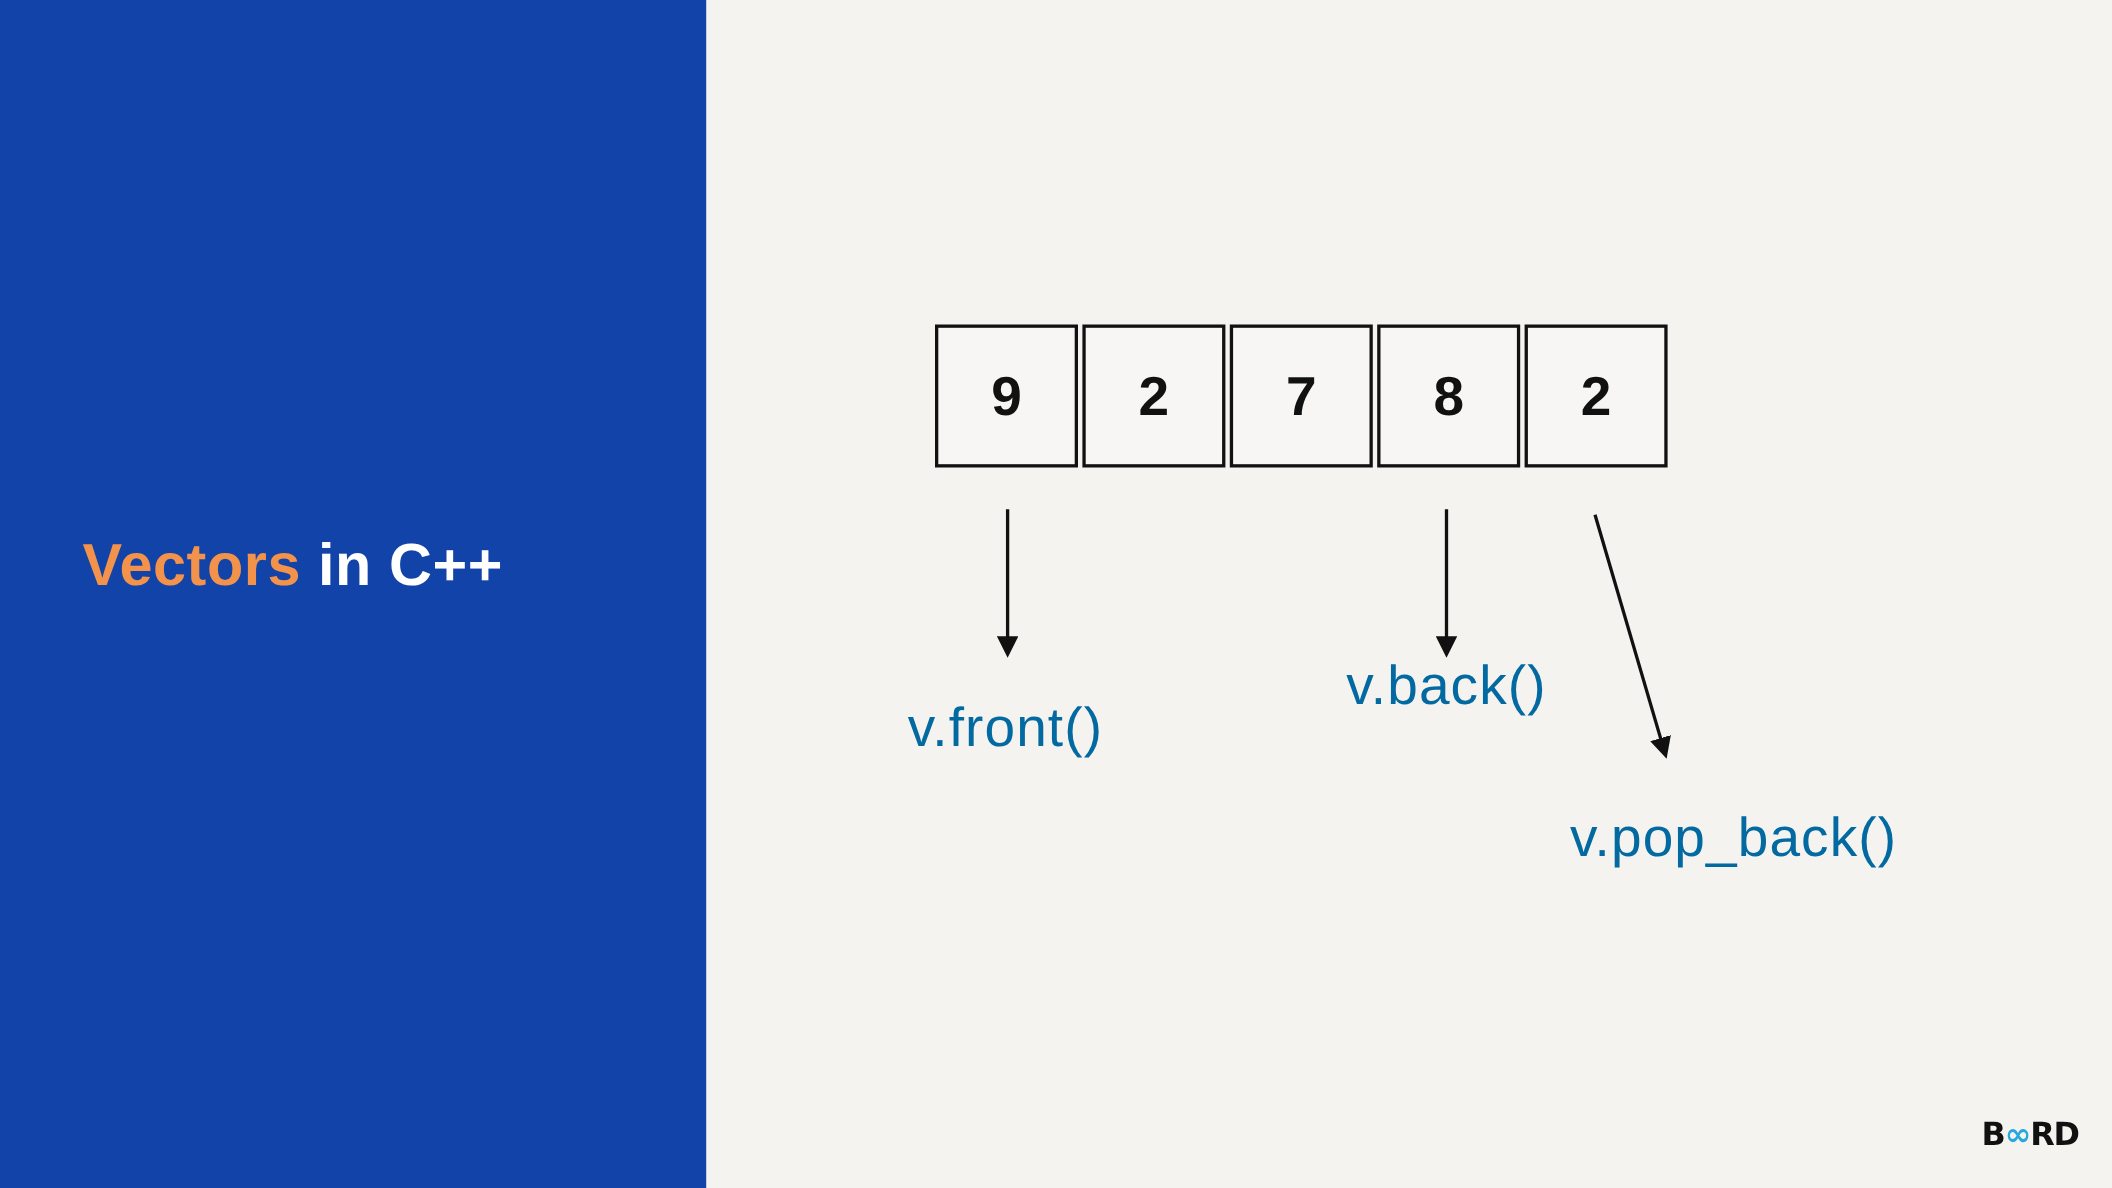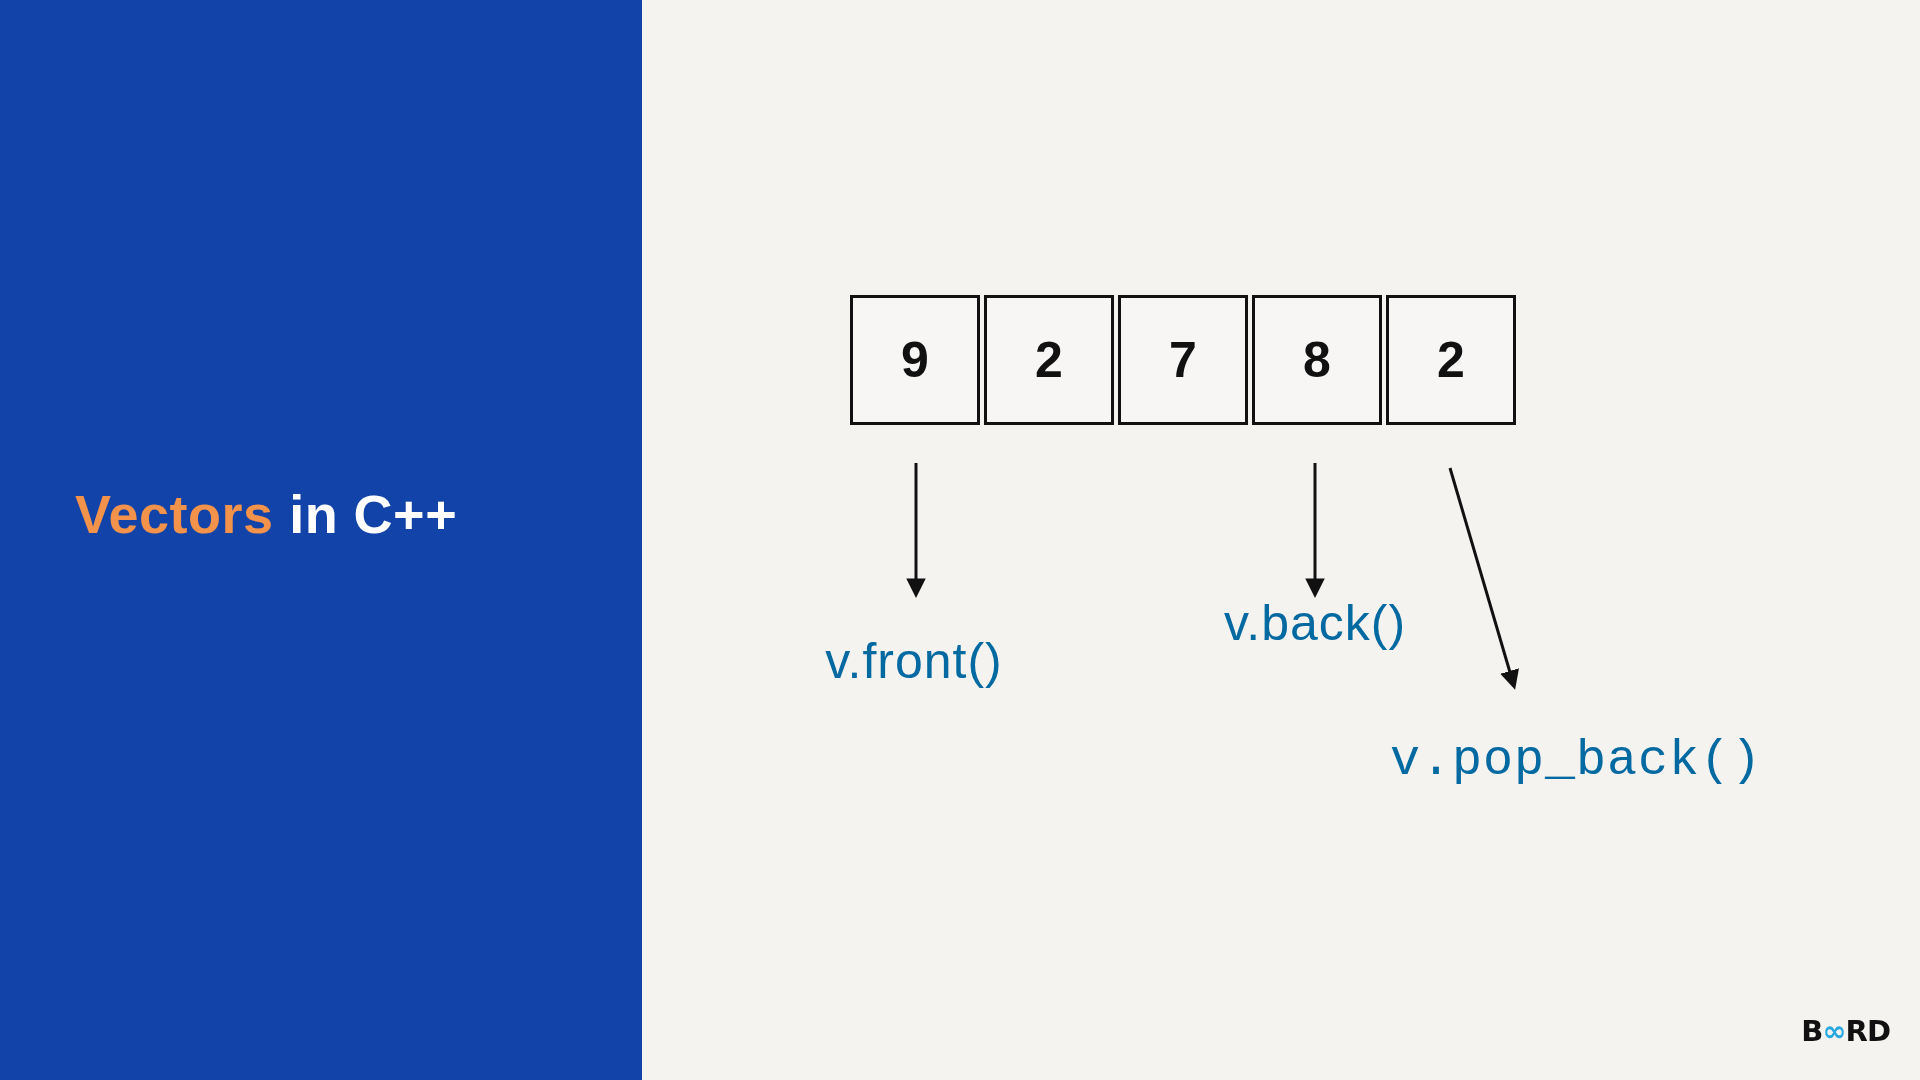--- a/index.html
+++ b/index.html
@@ -76,21 +76,21 @@
     position: absolute;
     transform: translateX(-50%);
     font-size: 50px;
     font-weight: 400;
     letter-spacing: 1px;
     color: #0369a1;
     white-space: nowrap;
   }
   .label.front { left: 914px;  top: 632px; }
   .label.back  { left: 1315px; top: 594px; }
-  .label.pop   { left: 1576px; top: 732px; font-family: Liberation Mono, monospace; }
+  .label.pop   { left: 1576px; top: 732px; }
   
   .logo {
     position: absolute;
     right: 30px;
     bottom: 32px;
     font-family: "DejaVu Sans", sans-serif;
     font-size: 29px;
     font-weight: 900;
     letter-spacing: -1px;
     color: #111111;

